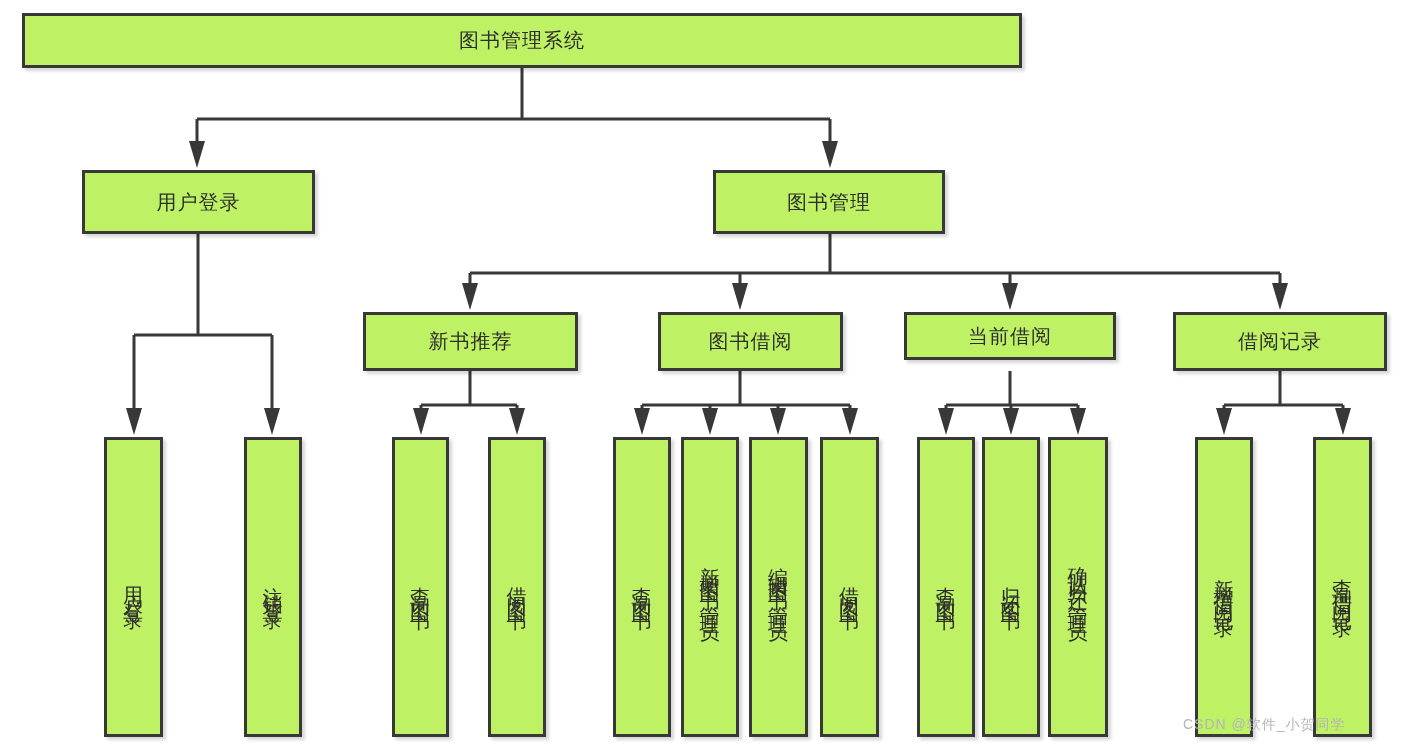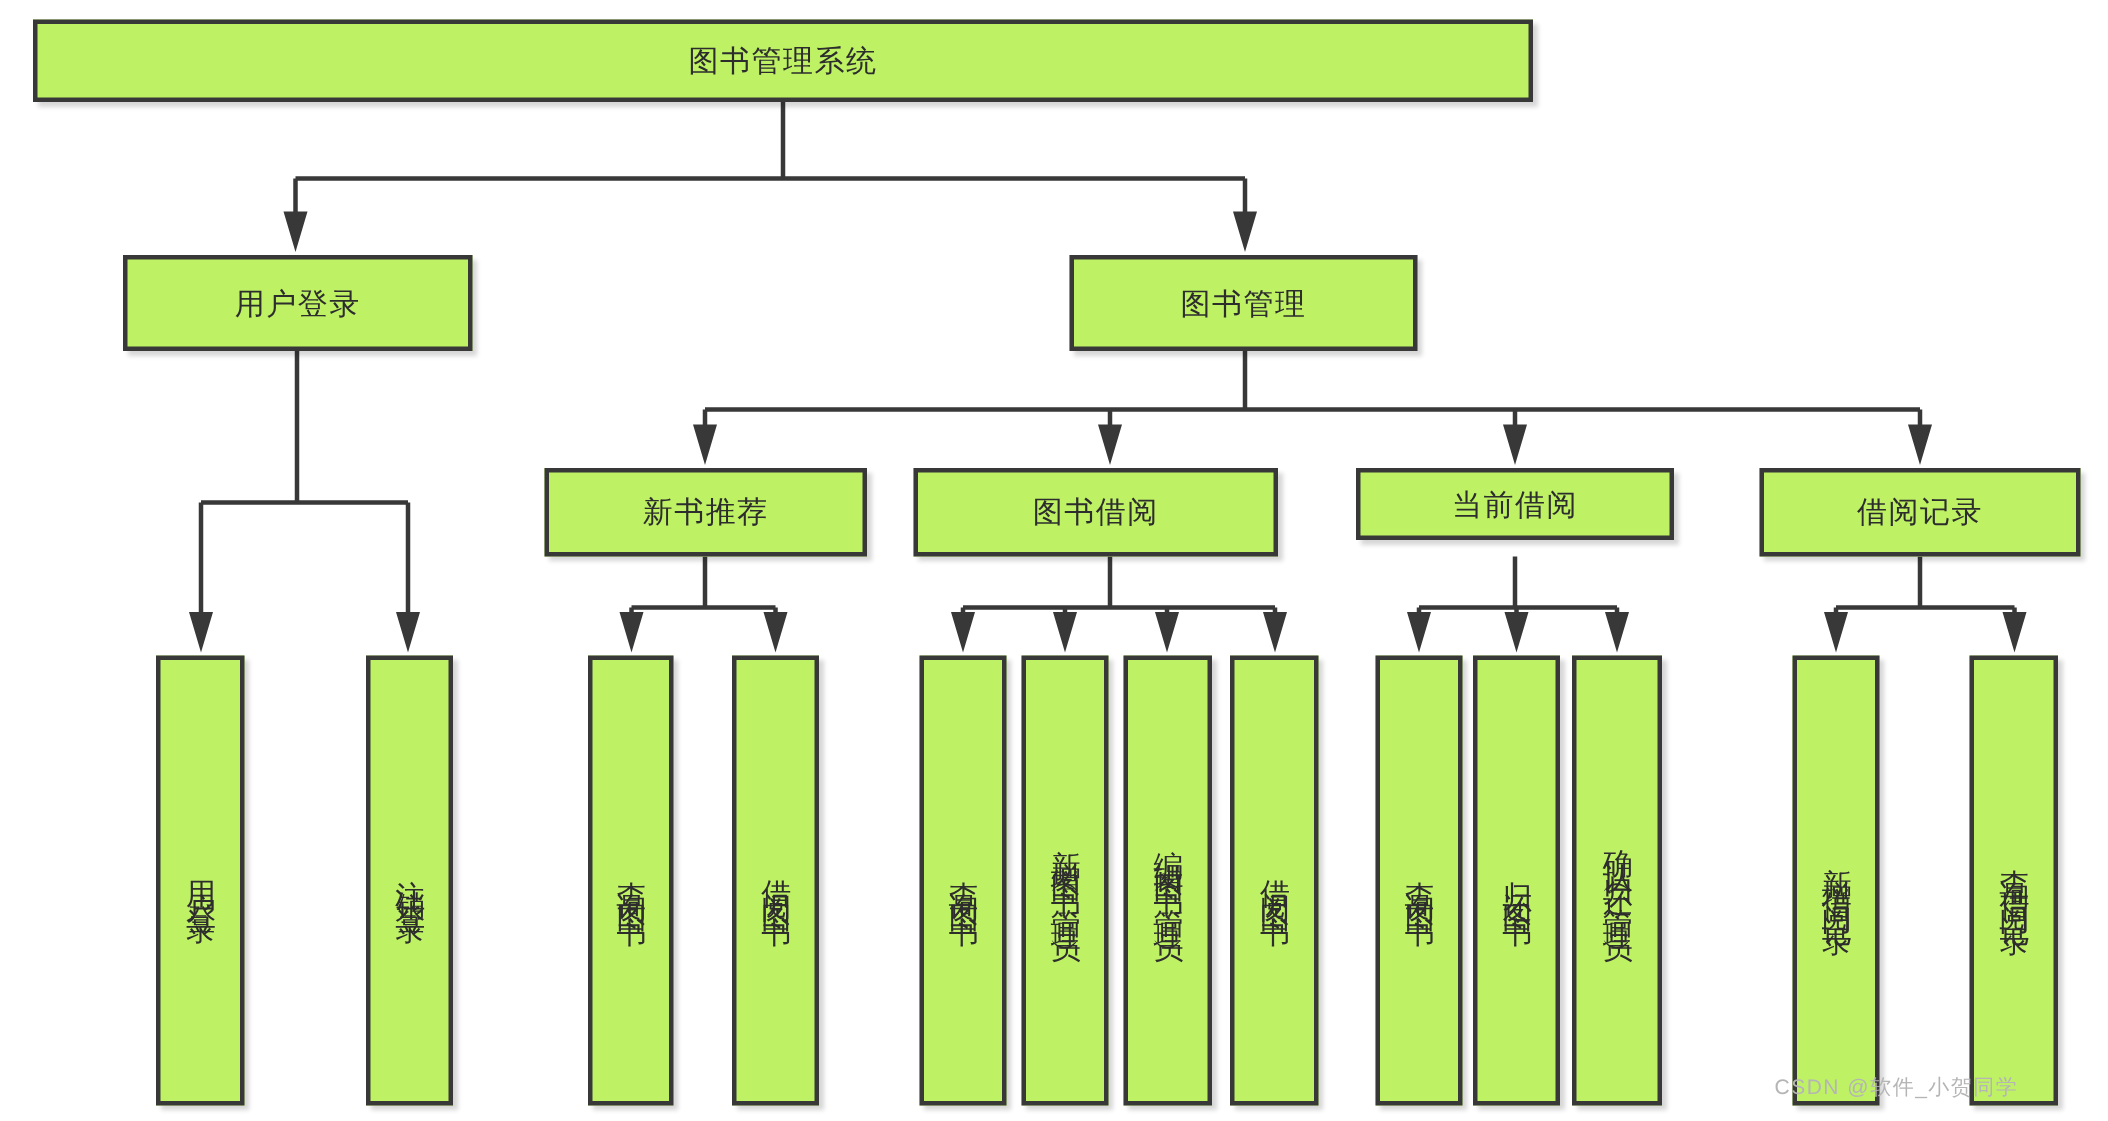--- a/index.html
+++ b/index.html
@@ -76,21 +76,21 @@
   <div class="node" style="left:82px;top:170px;width:233px;height:64px">
     <span>用户登录</span>
   </div>
   <div class="node" style="left:713px;top:170px;width:232px;height:64px">
     <span>图书管理</span>
   </div>
 
   <div class="node" style="left:363px;top:312px;width:215px;height:59px">
     <span>新书推荐</span>
   </div>
-  <div class="node" style="left:609px;top:312px;width:243px;height:59px">
+  <div class="node" style="left:658px;top:312px;width:185px;height:59px">
     <span>图书借阅</span>
   </div>
   <div class="node" style="left:904px;top:312px;width:212px;height:48px">
     <span>当前借阅</span>
   </div>
   <div class="node" style="left:1173px;top:312px;width:214px;height:59px">
     <span>借阅记录</span>
   </div>
 
   <div class="node v" style="left:104px;top:437px;width:59px;height:300px">

